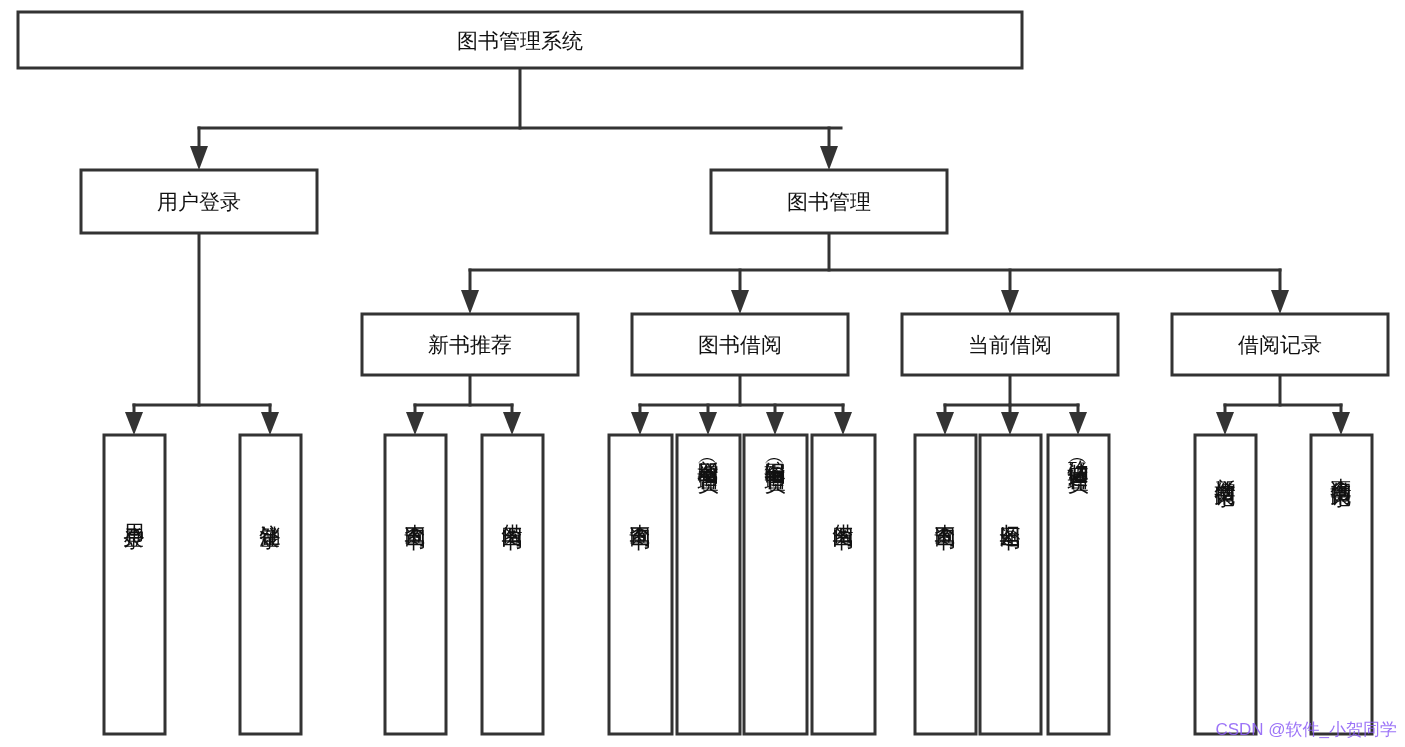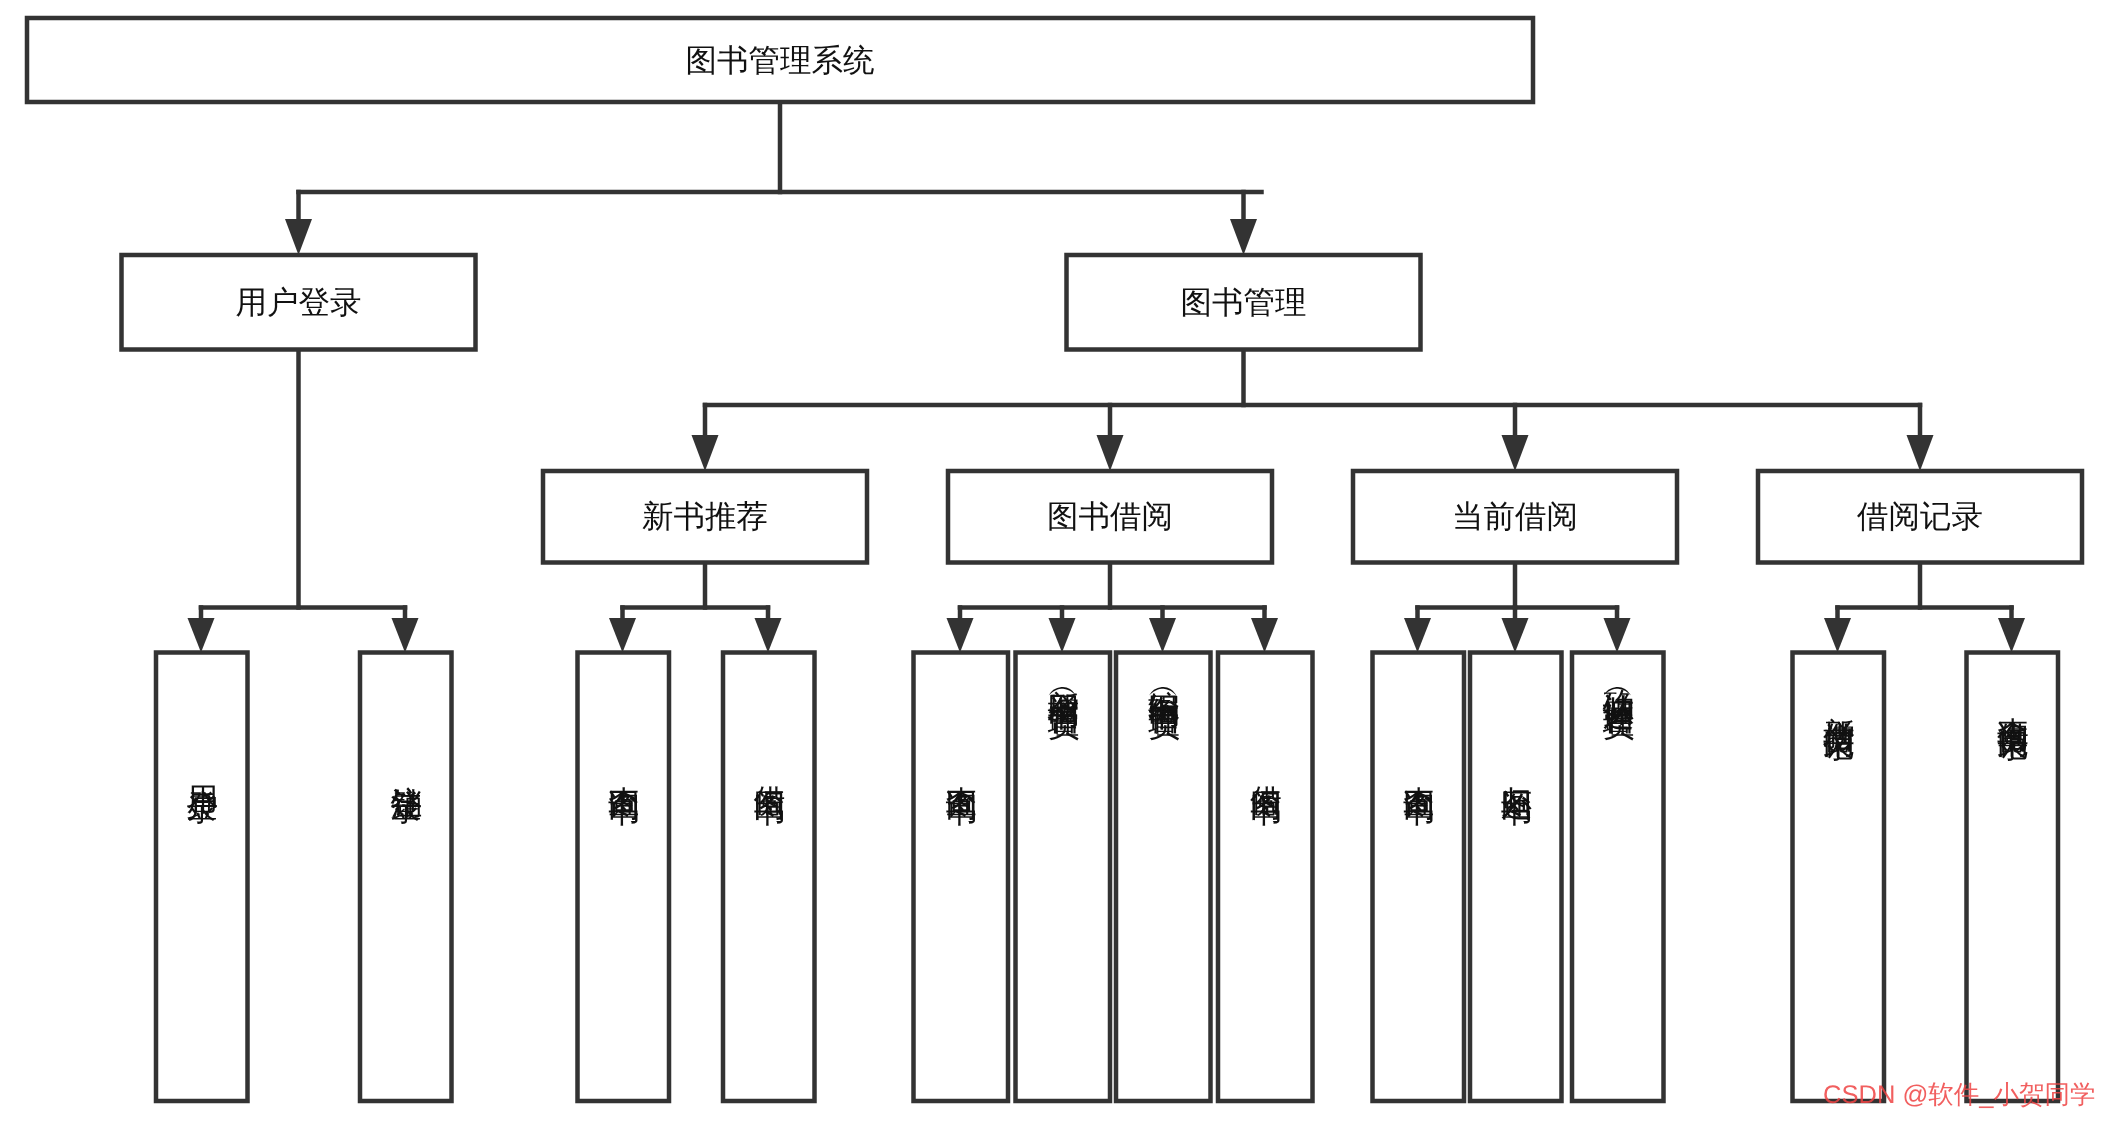--- a/index.html
+++ b/index.html
@@ -65,21 +65,21 @@
     line-height: 1;
     letter-spacing: 2px;
     white-space: nowrap;
   }
   .watermark {
     position: absolute;
     right: 8px;
     bottom: 6px;
     font-family: "Liberation Sans", "DejaVu Sans", sans-serif;
     font-size: 17px;
-    color: #ef4444;
+    color: #8b5cf6;
     opacity: 0.85;
     white-space: nowrap;
     pointer-events: none;
   }
 </style>
 </head>
 <body>
 
 <div id="diagram-root">
 

